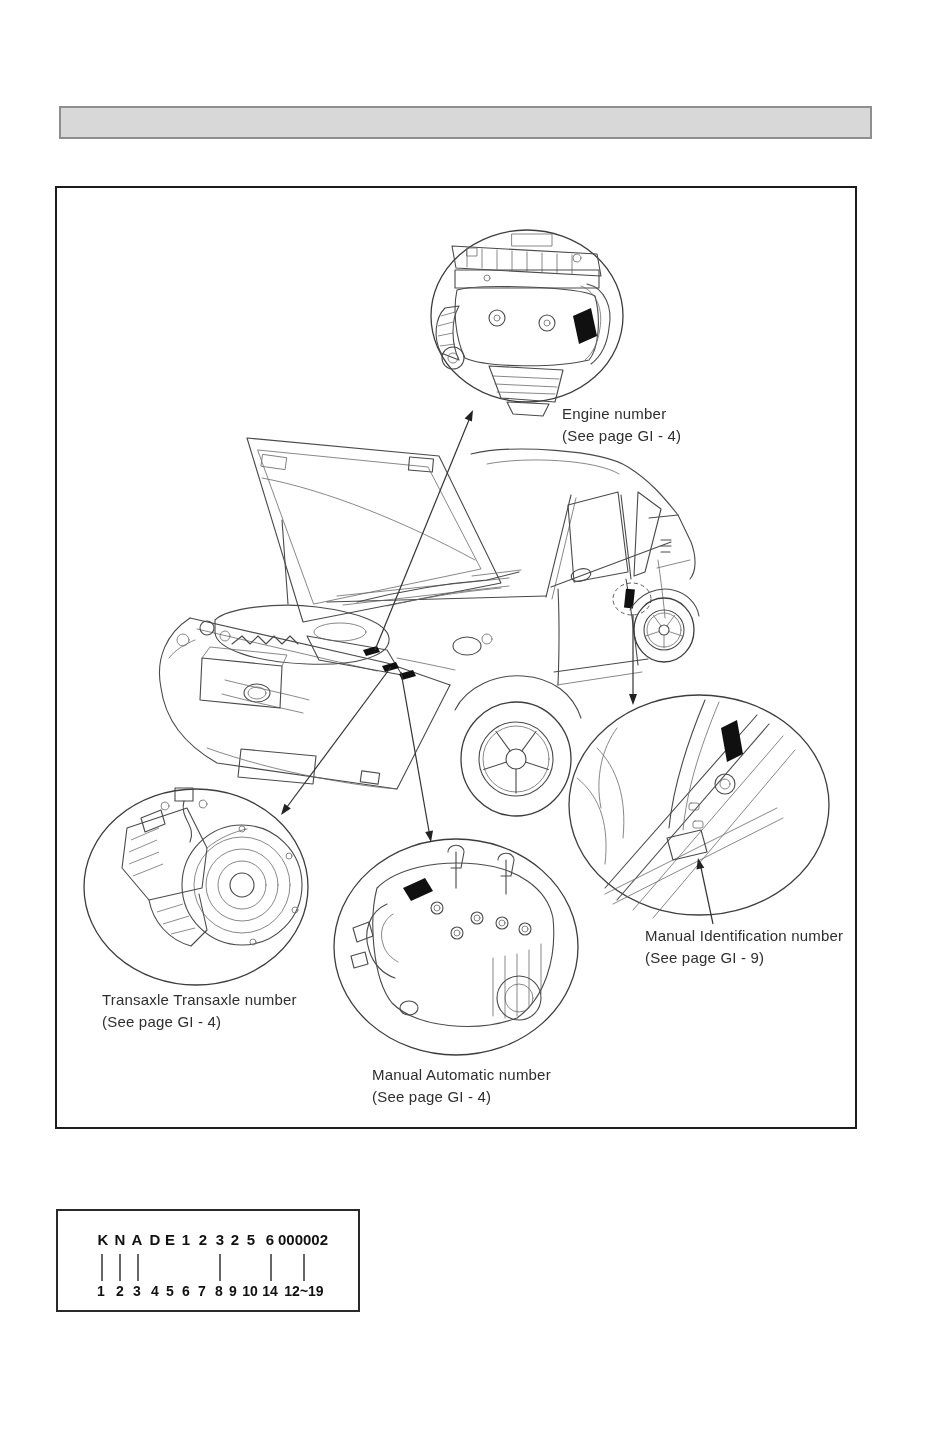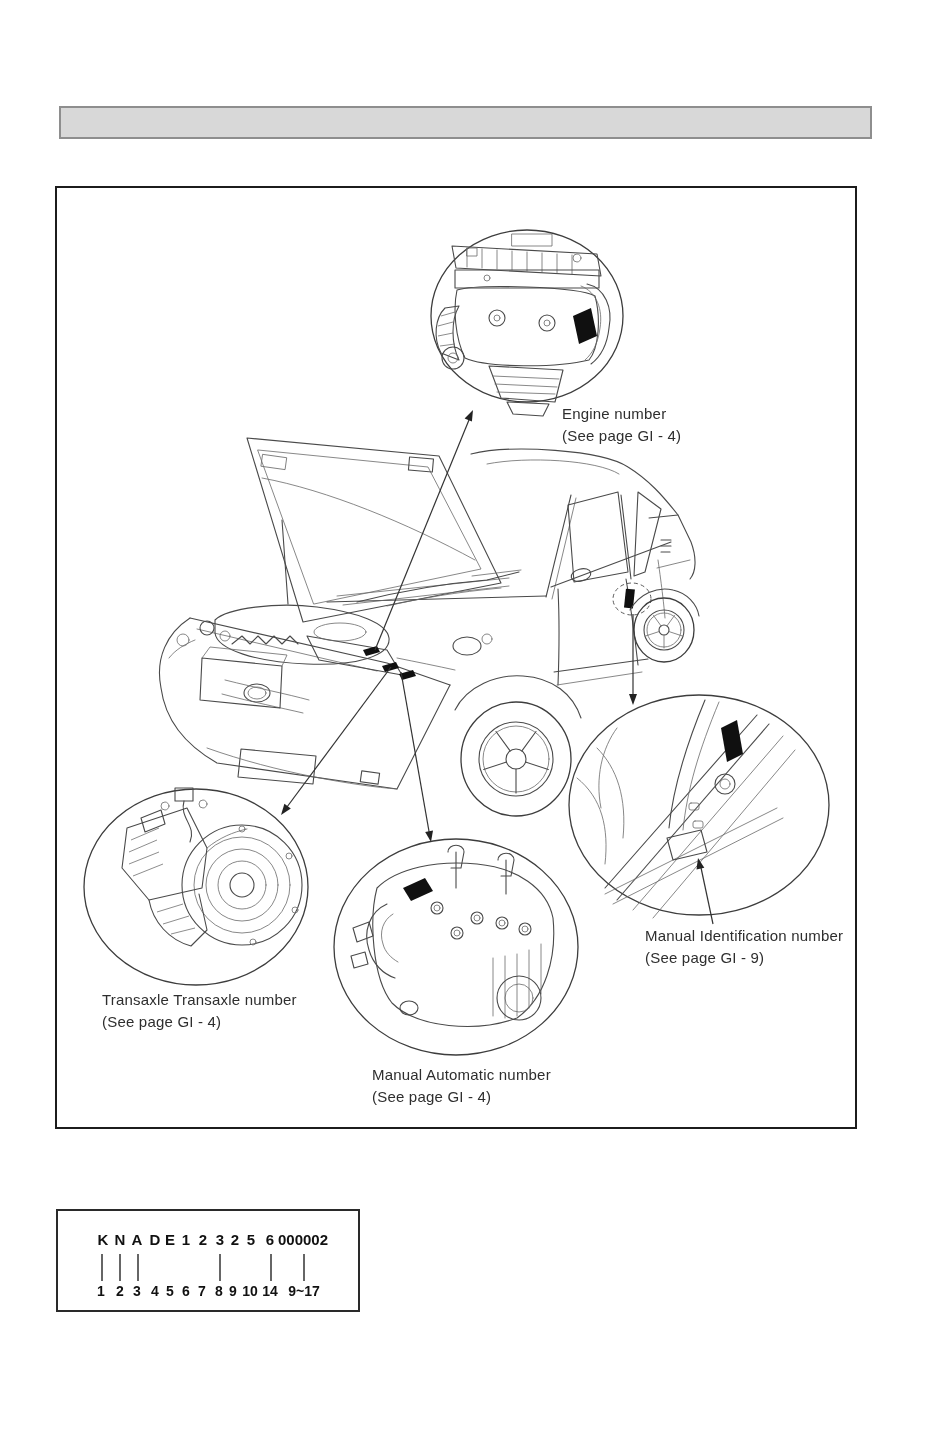--- a/index.html
+++ b/index.html
@@ -300,16 +300,16 @@
     <span class="vin-pos" style="left:62px">2</span>
     <span class="vin-pos" style="left:79px">3</span>
     <span class="vin-pos" style="left:97px">4</span>
     <span class="vin-pos" style="left:112px">5</span>
     <span class="vin-pos" style="left:128px">6</span>
     <span class="vin-pos" style="left:144px">7</span>
     <span class="vin-pos" style="left:161px">8</span>
     <span class="vin-pos" style="left:175px">9</span>
     <span class="vin-pos" style="left:192px">10</span>
     <span class="vin-pos" style="left:212px">14</span>
-    <span class="vin-pos" style="left:246px">9~17</span>
+    <span class="vin-pos" style="left:246px">12~19</span>
   </div>
 
 </div>
 
 </body></html>

